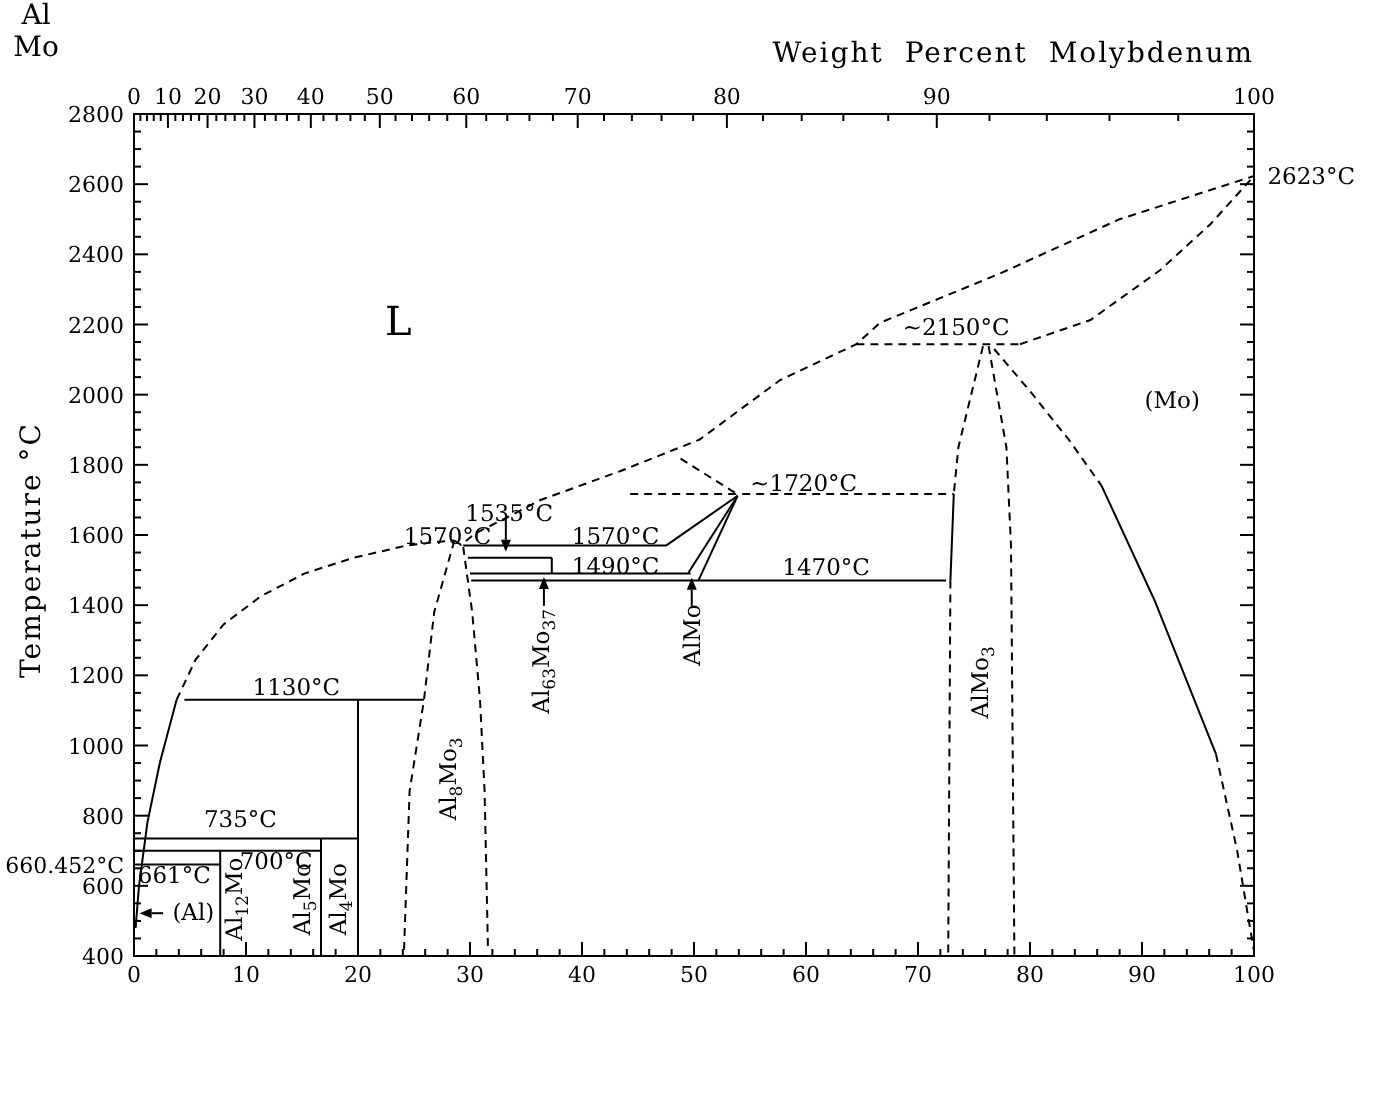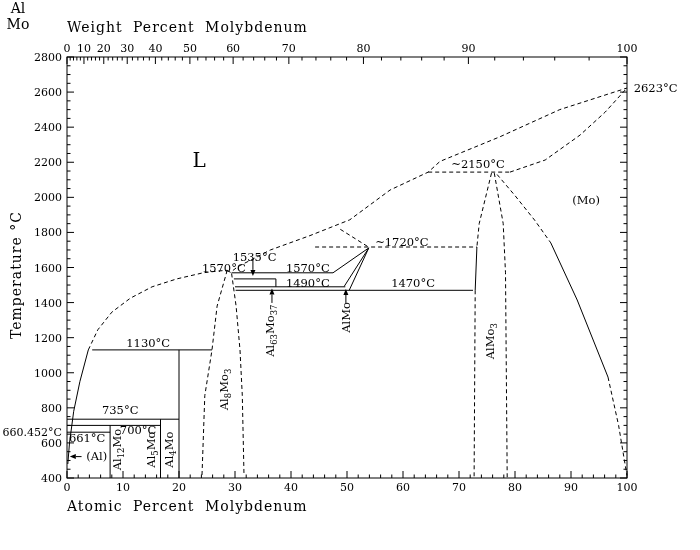--- a/index.html
+++ b/index.html
@@ -1,34 +1,33 @@
 <!DOCTYPE html>
 <html><head>
 <meta charset="utf-8">
 <style>
   html,body{margin:0;padding:0;background:#ffffff;}
   #stage{position:relative;width:700px;height:550px;background:#ffffff;overflow:hidden;
          font-family:"DejaVu Serif", serif;color:#000;}
-  .axtitle{position:absolute;font-size:14px;letter-spacing:1px;word-spacing:5px;text-align:left;}
+  .axtitle{position:absolute;font-size:14px;letter-spacing:1px;word-spacing:5px;text-align:right;}
   #title-top{left:67px;top:19px;width:560px;}
   #xlabel{left:67px;top:498px;width:560px;}
   #al-label{left:54px;top:499px;width:36px;font-size:14px;text-align:center;}
   #mo-label{left:610px;top:499px;width:36px;font-size:14px;text-align:center;}
   #ylabel{position:absolute;left:-93px;top:266px;width:220px;height:18px;font-size:14px;
           letter-spacing:1px;text-align:center;transform:rotate(-90deg);}
   svg{position:absolute;left:0;top:0;}
   svg text{font-family:"DejaVu Serif", serif;fill:#000;}
 </style>
 </head>
 <body>
 
 <div id="stage">
   <div id="title-top" class="axtitle">Weight Percent Molybdenum</div>
   <div id="ylabel">Temperature °C</div>
-  <div id="xlabel" class="axtitle">Atomic Percent Molybdenum</div>
   <div id="al-label">Al</div>
   <div id="mo-label">Mo</div>
   <svg id="plot" width="700" height="550">
       <rect x="67" y="57" width="560" height="421" fill="none" stroke="#000000" stroke-width="1"></rect>
       <g>
         <line x1="67" y1="478" x2="67" y2="471" stroke="#000000" stroke-width="1"></line>
         <text x="67" y="491" text-anchor="middle" font-size="11px">0</text>
         <line x1="123" y1="478" x2="123" y2="471" stroke="#000000" stroke-width="1"></line>
         <text x="123" y="491" text-anchor="middle" font-size="11px">10</text>
         <line x1="179" y1="478" x2="179" y2="471" stroke="#000000" stroke-width="1"></line>

